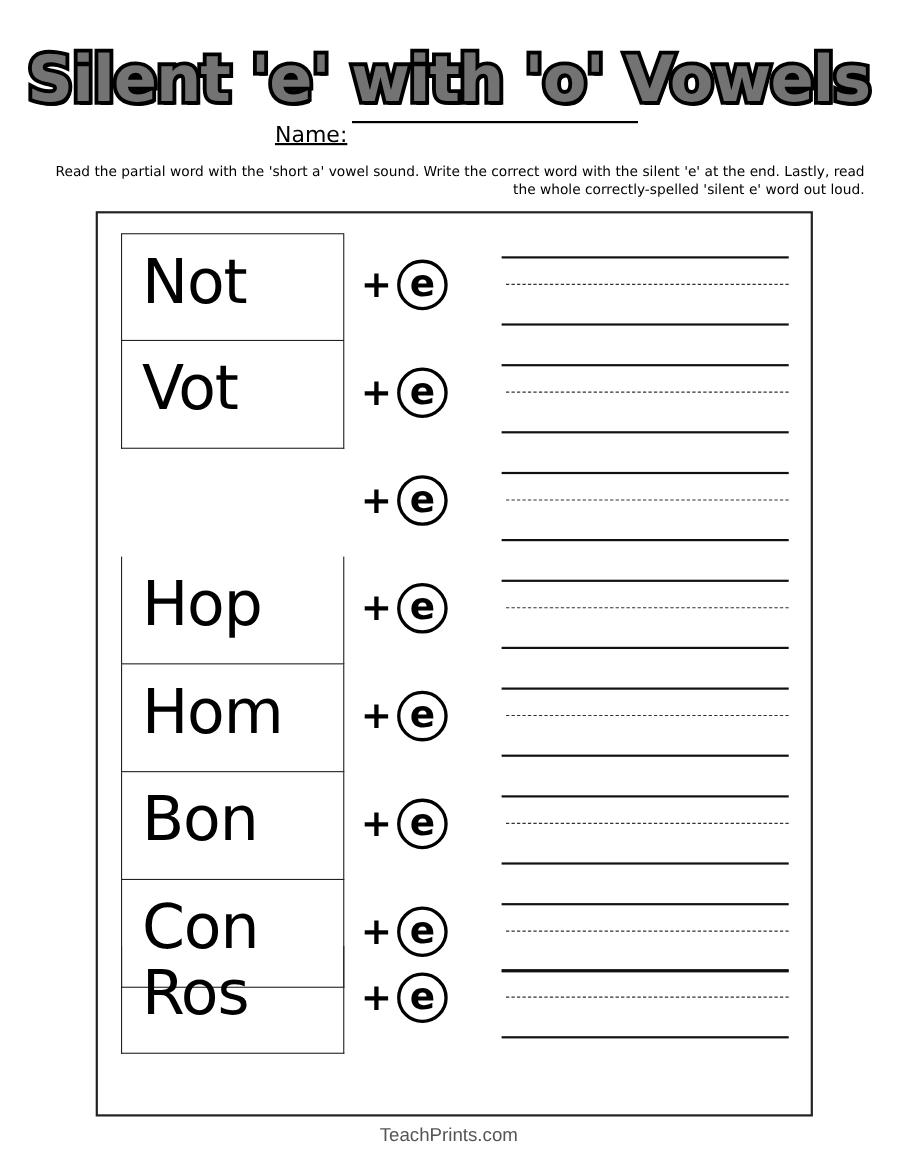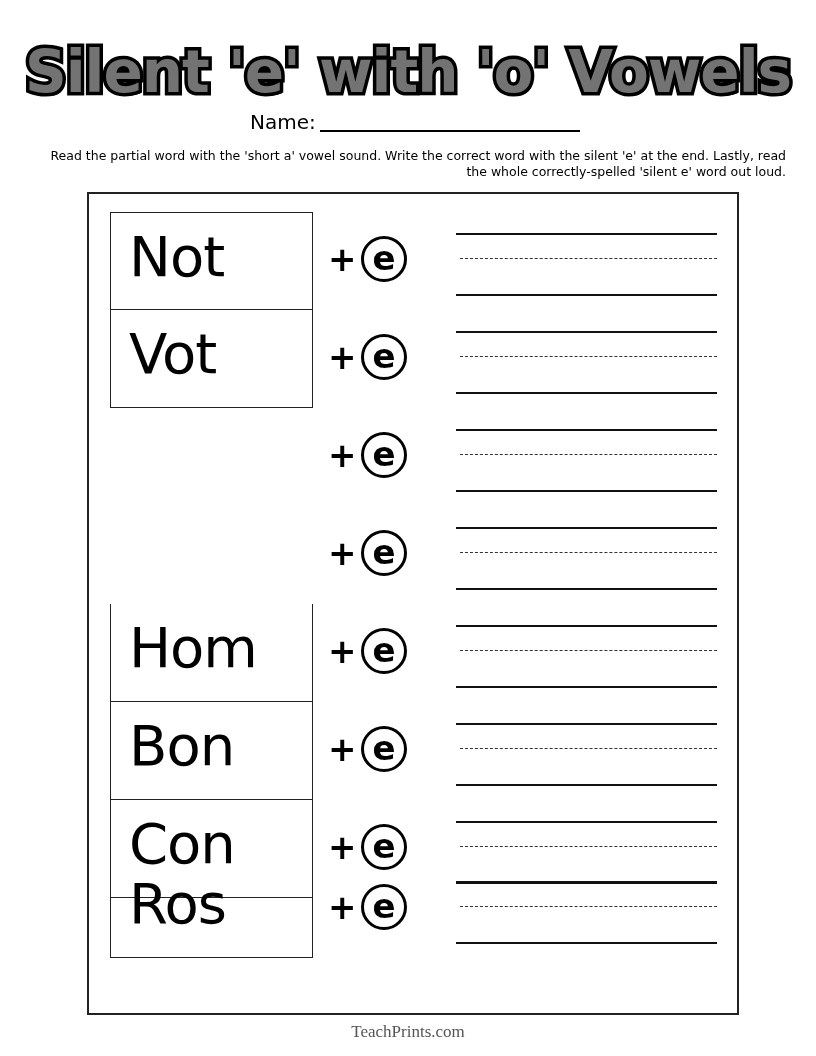--- a/index.html
+++ b/index.html
@@ -3,21 +3,21 @@
 <meta charset="utf-8">
 <style>
   html, body { margin:0; padding:0; background:#ffffff; }
   body { width:816px; height:1056px; position:relative; overflow:hidden; font-family:"DejaVu Sans", sans-serif; color:#000; }
   .title {
     position:absolute; left:0; top:38px; width:816px; text-align:center;
     font-family:"DejaVu Sans", sans-serif; font-weight:bold; font-size:58px; letter-spacing:-1px;
     color:#737373; -webkit-text-stroke:7px #000; paint-order:stroke fill;
     text-shadow:2px 3px 0 #000;
   }
-  .name-row { position:absolute; left:250px; top:110px; display:flex; align-items:flex-end; }
+  .name-row { position:absolute; left:250px; top:110px; display:flex; align-items:flex-start;text-decoration:underline; }
   .name-label { font-size:20px; font-family:"DejaVu Sans", sans-serif; }
   .name-line { width:260px; height:0; border-bottom:2px solid #000; margin-left:4px; margin-bottom:2px; }
   .instructions {
     position:absolute; left:30px; top:148px; width:756px; text-align:right;
     font-size:12.5px; line-height:16px; font-family:"DejaVu Sans", sans-serif;
   }
   .frame { position:absolute; left:87px; top:192px; width:652px; height:823px; border:2px solid #222; box-sizing:border-box; }
   .row { position:absolute; left:110px; width:630px; height:98px; }
   .word-cell {
     position:absolute; left:0; top:0; width:203px; height:98px; box-sizing:border-box;
@@ -25,21 +25,21 @@
   }
   .row.first .word-cell { border-top:1.5px solid #222; }
   .word-text { position:absolute; left:18px; top:14px; font-size:56px; line-height:60px; font-family:"DejaVu Sans", sans-serif; letter-spacing:-1px; }
   .plus { position:absolute; left:218px; top:30px; font-size:34px; font-weight:bold; line-height:34px; }
   .circle-e {
     position:absolute; left:251px; top:24px; width:46px; height:46px; border:3px solid #000; border-radius:50%;
     box-sizing:border-box; text-align:center; font-size:34px; line-height:38px; font-weight:bold;
   }
   .line-solid { position:absolute; left:346px; width:261px; height:0; border-top:2.5px solid #111; }
   .line-dash { position:absolute; left:350px; width:257px; height:0; border-top:1.5px dashed #333; }
-  .footer { position:absolute; left:0; top:1022px; width:816px; text-align:center; font-size:17px; color:#555; font-family:Liberation Serif, serif; }
+  .footer { position:absolute; left:0; top:1022px; width:816px; text-align:center; font-size:17px; color:#555; font-family:Liberation Sans, sans-serif; }
 </style>
 </head>
 <body>
 
 <div class="title">Silent 'e' with 'o' Vowels</div>
 
 <div class="name-row">
   <span class="name-label">Name:</span>
   <span class="name-line"></span>
 </div>
@@ -70,20 +70,23 @@
       <div class="line-solid" style="top:82px"></div>
     </div>
     <div class="row" style="top: 408px;">
       <span class="plus">+</span>
       <span class="circle-e">e</span>
       <div class="line-solid" style="top:21px"></div>
       <div class="line-dash" style="top:46px"></div>
       <div class="line-solid" style="top:82px"></div>
     </div>
     <div class="row" style="top: 506px;">
+      <div class="word-cell">
+        <span class="word-text">Hop</span>
+      </div>
       <span class="plus">+</span>
       <span class="circle-e">e</span>
       <div class="line-solid" style="top:21px"></div>
       <div class="line-dash" style="top:46px"></div>
       <div class="line-solid" style="top:82px"></div>
     </div>
     <div class="row" style="top: 604px;">
       <div class="word-cell">
         <span class="word-text">Hom</span>
       </div>

